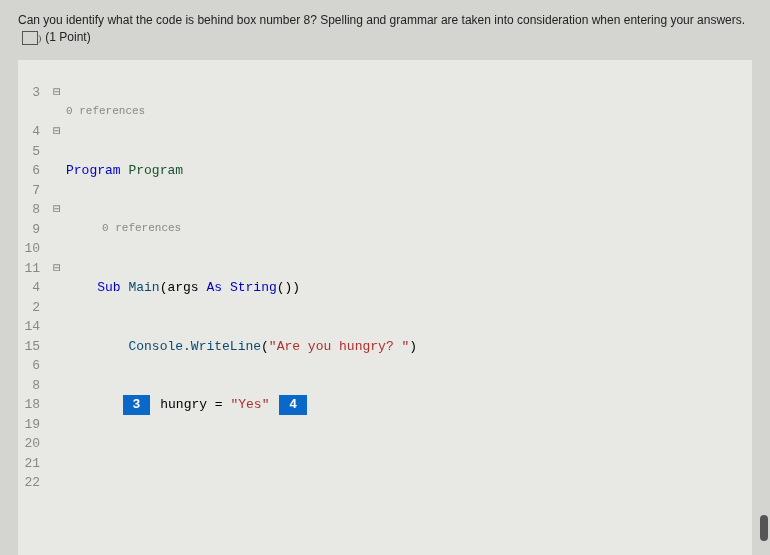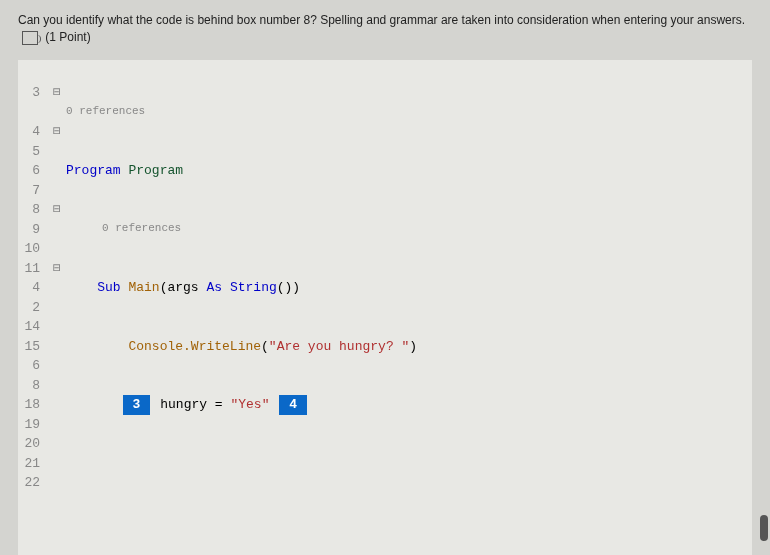--- a/index.html
+++ b/index.html
@@ -58,21 +58,21 @@
       color: #888;
       text-align: center;
     }
     .fold-col div { height: 19.5px; }
     .code-col { flex: 1; white-space: pre; }
     .code-col > div { height: 19.5px; }
     .refs { color: #888; font-size: 11px; }
     .kw { color: #0000c8; }
     .typ { color: #14532d; }
     .str { color: #b03030; }
-    .ident { color: #a16207; }
+    .ident { color: #0c4a6e; }
     .num-box {
       display: inline-block;
       background: #0a68c8;
       color: #fff;
       padding: 0 10px;
       margin: 0 2px;
       min-width: 18px;
       text-align: center;
       font-weight: bold;
     }

